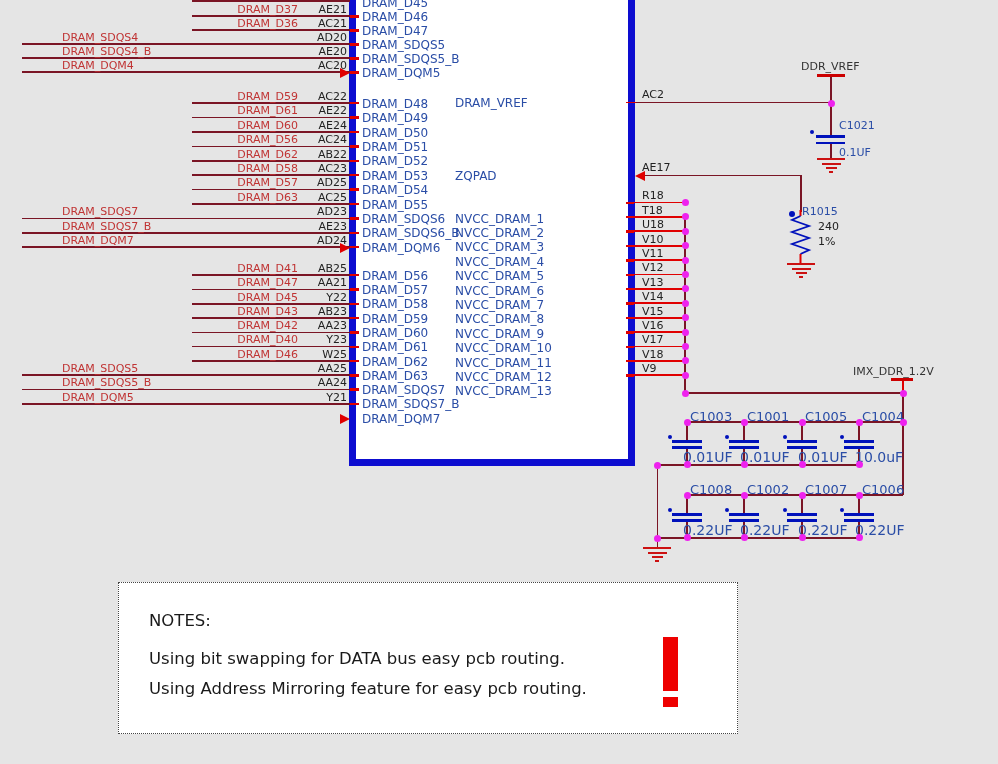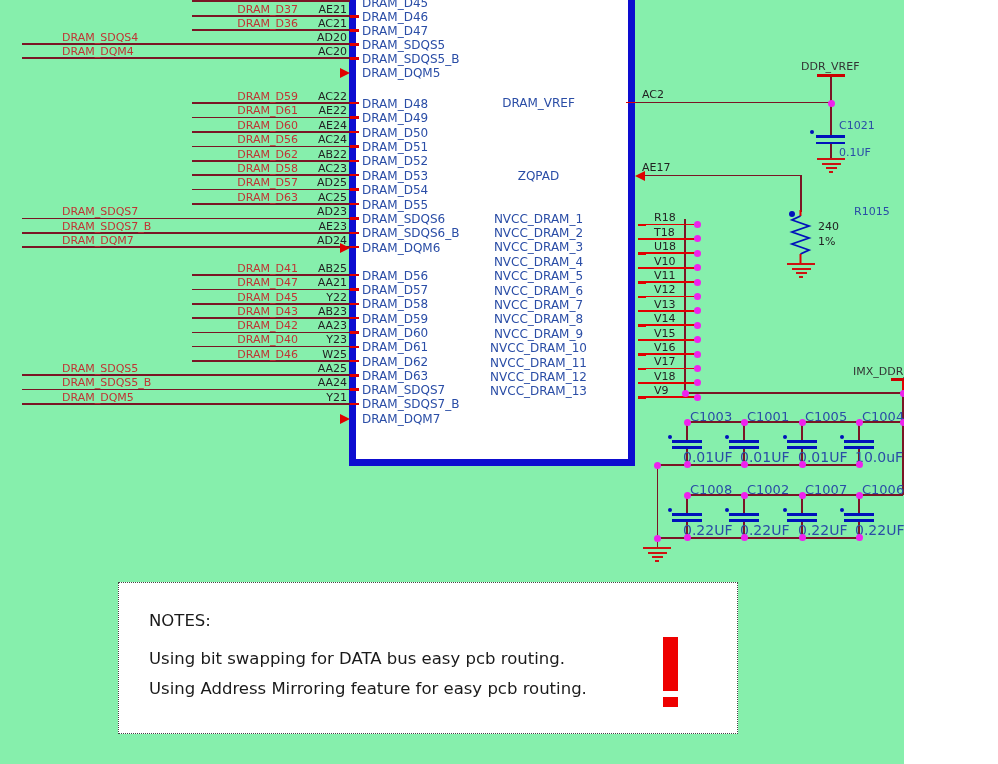--- a/index.html
+++ b/index.html
@@ -1,16 +1,16 @@
 <!DOCTYPE html>
 <html><head>
 <meta charset="utf-8">
 <style>
   html,body{margin:0;padding:0;background:#fff;}
-  #canvas{position:relative;width:904px;height:764px;background:#86efac;overflow:hidden;
+  #canvas{position:relative;width:998px;height:764px;background:#e5e5e5;overflow:hidden;
           font-family:"DejaVu Sans","Liberation Sans",sans-serif;}
   
   .chip{position:absolute;left:349px;top:-12px;width:286px;height:478px;
         background:#fff;border:7px solid #0d0dd0;box-sizing:border-box;z-index:1;}
   
   .hw,.vw{position:absolute;background:#7a1525;z-index:2;}
   .hw{height:1.8px;} .vw{width:1.8px;}
   .hw.bright,.vw.bright{background:#e00000;}
   .jdot{position:absolute;width:7px;height:7px;border-radius:50%;background:#ee22ee;z-index:6;}
   .pbar{position:absolute;height:2.6px;background:#cc0000;z-index:3;}
@@ -19,24 +19,24 @@
   .net-row{position:relative;height:var(--rh);}
   .net-row .wire{position:absolute;bottom:0;right:0;height:1.6px;background:#7a1525;}
   .rows-short .wire{left:170px;} .rows-wide .wire{left:0;}
   .net-row .stub{position:absolute;bottom:-.5px;right:-9px;width:9px;height:2.4px;background:#e00000;z-index:5;}
   .net-label{position:absolute;bottom:1px;white-space:nowrap;color:#c03434;font-size:11px;}
   .rows-short .net-label{right:52px;} .rows-wide .net-label{left:40px;}
   .pin-num{position:absolute;bottom:1px;right:3px;white-space:nowrap;color:#222;font-size:11px;}
   
   .ic-block{position:absolute;left:362px;width:200px;z-index:4;color:#2a4da6;font-size:12px;}
   .ic-row{height:var(--rh);line-height:var(--rh);white-space:nowrap;}
-  .ic-right{position:absolute;left:455px;width:167px;text-align:center;z-index:4;
+  .ic-right{position:absolute;left:455px;width:167px;text-align:left;z-index:4;
             color:#2a4da6;font-size:12px;}
   
-  .rpin-group{position:absolute;left:634px;top:211px;width:51px;z-index:4;margin-left:12px;}
+  .rpin-group{position:absolute;left:634px;top:189px;width:51px;z-index:4;}
   .rpin-row{position:relative;height:14.42px;}
   .rpin-row .wire{position:absolute;bottom:0;left:0;right:0;height:1.8px;background:#e00000;}
   .rpin-row .stub{position:absolute;bottom:-.5px;left:-8px;width:8px;height:2.4px;background:#e00000;}
   .rpin-row .pin-num{left:8px;right:auto;}
   .rpin-row .busdot{position:absolute;right:-3.5px;bottom:-2.6px;width:7px;height:7px;
                     border-radius:50%;background:#ee22ee;z-index:6;}
   .freetext{position:absolute;white-space:nowrap;z-index:4;}
   .pinnum-free{color:#222;font-size:11px;}
   .nettext{color:#333;font-size:11px;}
   .bluetext{color:#2a4da6;font-size:11px;}
@@ -107,20 +107,26 @@
       </div>
     <div class="rows-wide">
 
         <div class="net-row">
           <span class="wire"></span>
           <span class="stub"></span>
           <span class="net-label">DRAM_SDQS4</span>
           <span class="pin-num">AD20</span>
         </div>
 
+        <div class="net-row">
+          <span class="wire"></span>
+          <span class="stub"></span>
+          <span class="net-label">DRAM_SDQS4_B</span>
+          <span class="pin-num">AE20</span>
+        </div>
 
         <div class="net-row">
           <span class="wire"></span>
           <span class="stub"></span>
           <span class="net-label">DRAM_DQM4</span>
           <span class="pin-num">AC20</span>
         </div>
       </div>
   </div>
 
@@ -468,21 +474,21 @@
       <i class="b3"></i>
       <i class="b4"></i>
   </div>
 
   <svg class="res-svg" style="left:785px;top:210px;" width="32" height="54" viewBox="0 0 32 54">
     <line x1="15.5" y1="0" x2="15.5" y2="6" stroke="#e00000" stroke-width="2"></line>
     <polyline points="15.5,6 7,10 24,16 7,22 24,28 7,34 24,40 15.5,44" fill="none" stroke="#0011bb" stroke-width="1.8"></polyline>
     <line x1="15.5" y1="44" x2="15.5" y2="53" stroke="#e00000" stroke-width="2"></line>
     <circle cx="7" cy="4" r="3" fill="#0011bb"></circle>
   </svg>
-  <div class="freetext bluetext" style="left:854px;top:205px;">R1015</div>
+  <div class="freetext bluetext" style="left:802px;top:205px;">R1015</div>
   <div class="freetext graytext" style="left:818px;top:220px;">240</div>
   <div class="freetext graytext" style="left:818px;top:235px;">1%</div>
   <div class="gnd" style="left:787px;top:263px;">
     <i class="b1"></i>
       <i class="b2"></i>
       <i class="b3"></i>
       <i class="b4"></i>
   </div>
 
   <div class="freetext nettext" style="left:853px;top:365px;">IMX_DDR_1.2V</div>

